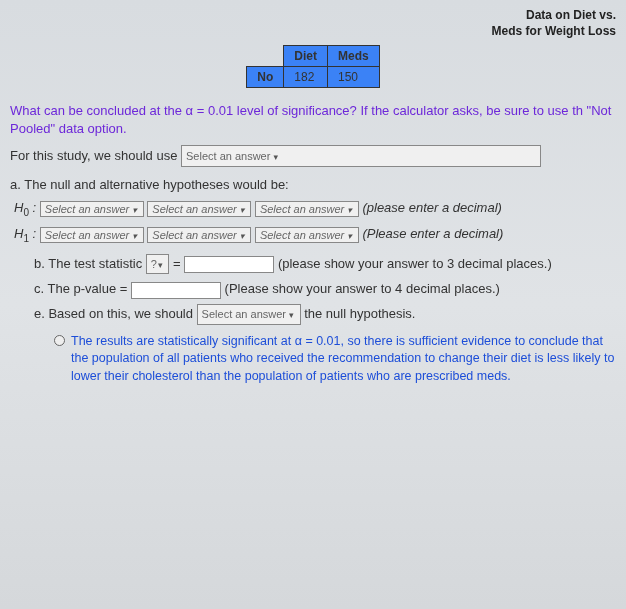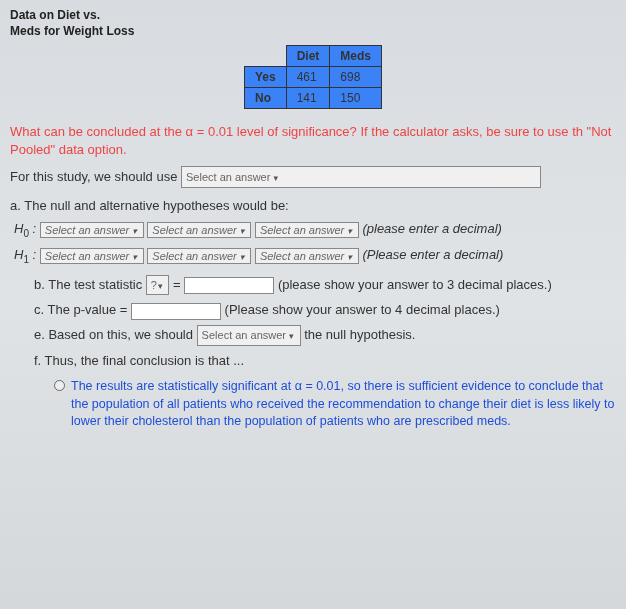--- a/index.html
+++ b/index.html
@@ -7,33 +7,33 @@
       font-family: Arial, sans-serif;
       background: linear-gradient(180deg, #d8dce0 0%, #e0e3e6 50%, #d5d8db 100%);
       width: 626px;
       height: 609px;
       color: #333;
       font-size: 13px;
       padding: 8px 10px;
       overflow: hidden;
       position: relative;
     }
-    .header-block { text-align: left; margin-bottom: 6px; }
+    .header-block { text-align: right; margin-bottom: 6px; }
     .header-title { font-weight: bold; font-size: 12px; color: #222; line-height: 1.3; }
     .data-table { margin: 4px auto 14px; border-collapse: collapse; }
     .data-table td, .data-table th {
       border: 1.5px solid #333;
       padding: 3px 10px;
       font-size: 12px;
       text-align: left;
       background: #3b82f6;
     }
     .data-table th { font-weight: bold; text-align: center; }
     .row-label { font-weight: bold; }
-    .question-text { font-size: 13px; color: #ef4444; margin: 10px 0 6px; line-height: 1.4; }
+    .question-text { font-size: 13px; color: #6d28d9; margin: 10px 0 6px; line-height: 1.4; }
     .section-gap { margin-top: 18px; }
     .inline-row { margin: 6px 0; line-height: 1.7; }
     .select-box {
       display: inline-block;
       border: 1px solid #888;
       background: #f0f0f0;
       padding: 1px 6px 1px 4px;
       font-size: 11px;
       color: #666;
       position: relative;
@@ -79,27 +79,22 @@
 </div>
 
 <table class="data-table">
   <tbody>
       <tr>
     <td style="border:none;background:transparent"></td>
     <th>Diet</th>
     <th>Meds</th>
   </tr>
   <tr>
-    <td class="row-label">Yes</td>
-    <td>461</td>
-    <td>698</td>
-  </tr>
-  <tr>
     <td class="row-label">No</td>
-    <td>141</td>
+    <td>182</td>
     <td>150</td>
   </tr>
 </tbody>
   </table>
 
 <div class="question-text">What can be concluded at the α = 0.01 level of significance? If the calculator asks, be sure to use th "Not Pooled" data option.</div>
 
 <div class="inline-row section-gap">
   <span>For this study, we should use </span>
   <span class="select-box wide">Select an answer</span>
@@ -134,19 +129,18 @@
   <div class="item">
     <span>c. The p-value = </span>
     <span class="input-box"></span>
     <span> (Please show your answer to 4 decimal places.)</span>
   </div>
   <div class="item">
     <span>e. Based on this, we should </span>
     <span class="select-box">Select an answer</span>
     <span> the null hypothesis.</span>
   </div>
-  <div class="item">f. Thus, the final conclusion is that ...</div>
 </div>
 
 <div class="radio-row">
   <div class="radio-circle"></div>
   <div class="radio-text">The results are statistically significant at α = 0.01, so there is sufficient evidence to conclude that the population of all patients who received the recommendation to change their diet is less likely to lower their cholesterol than the population of patients who are prescribed meds.</div>
 </div>
 
 </body></html>

